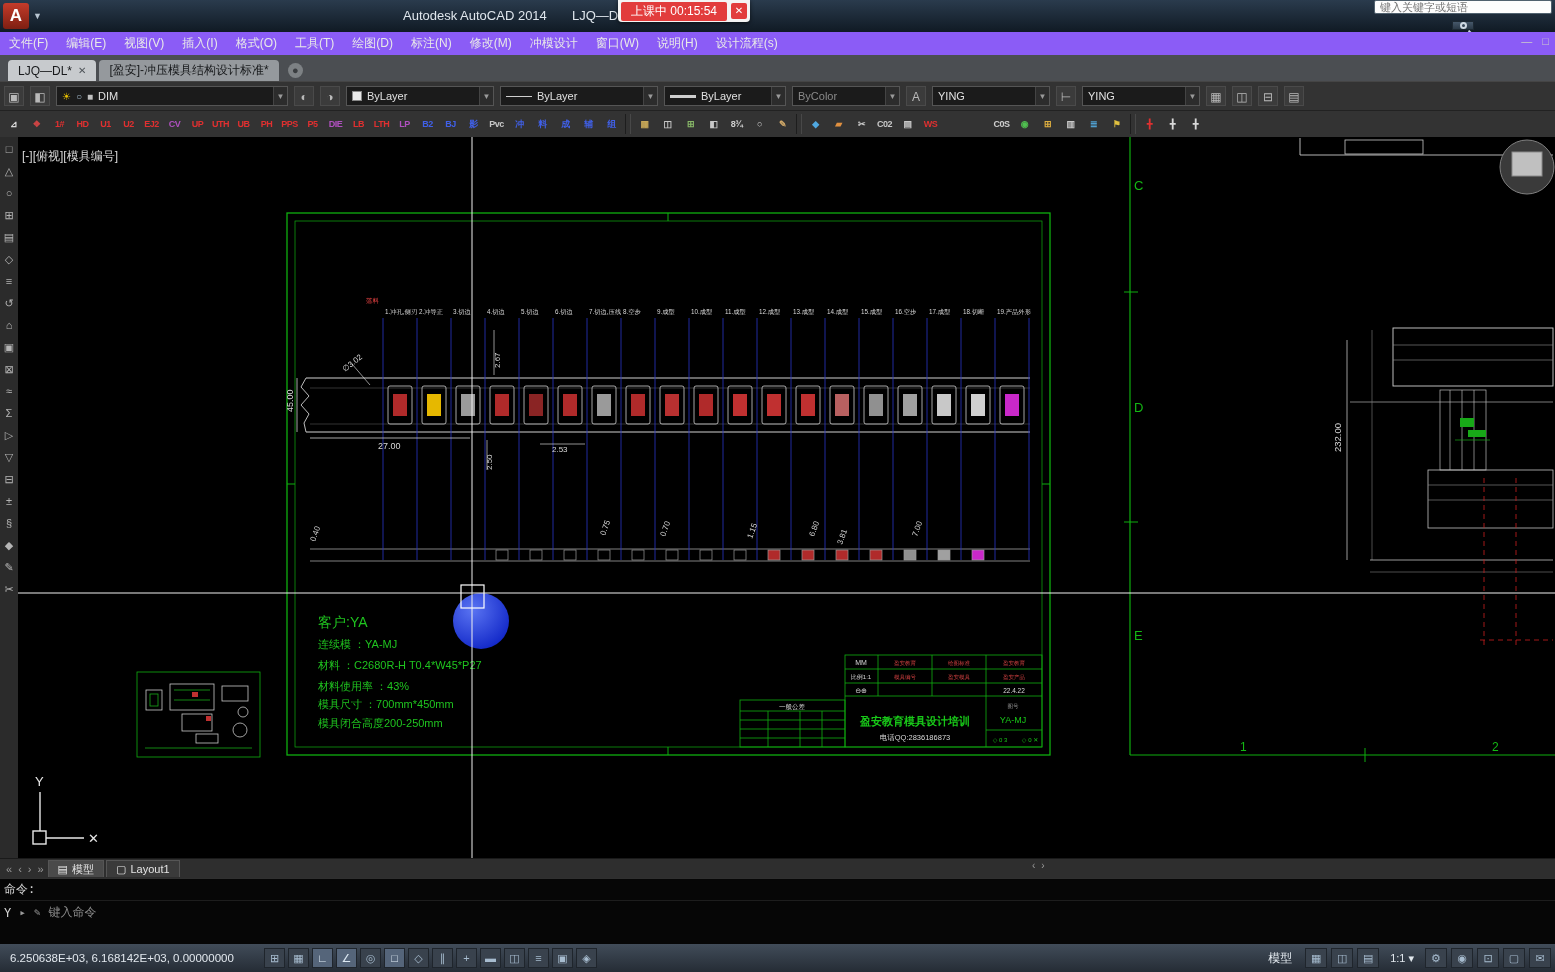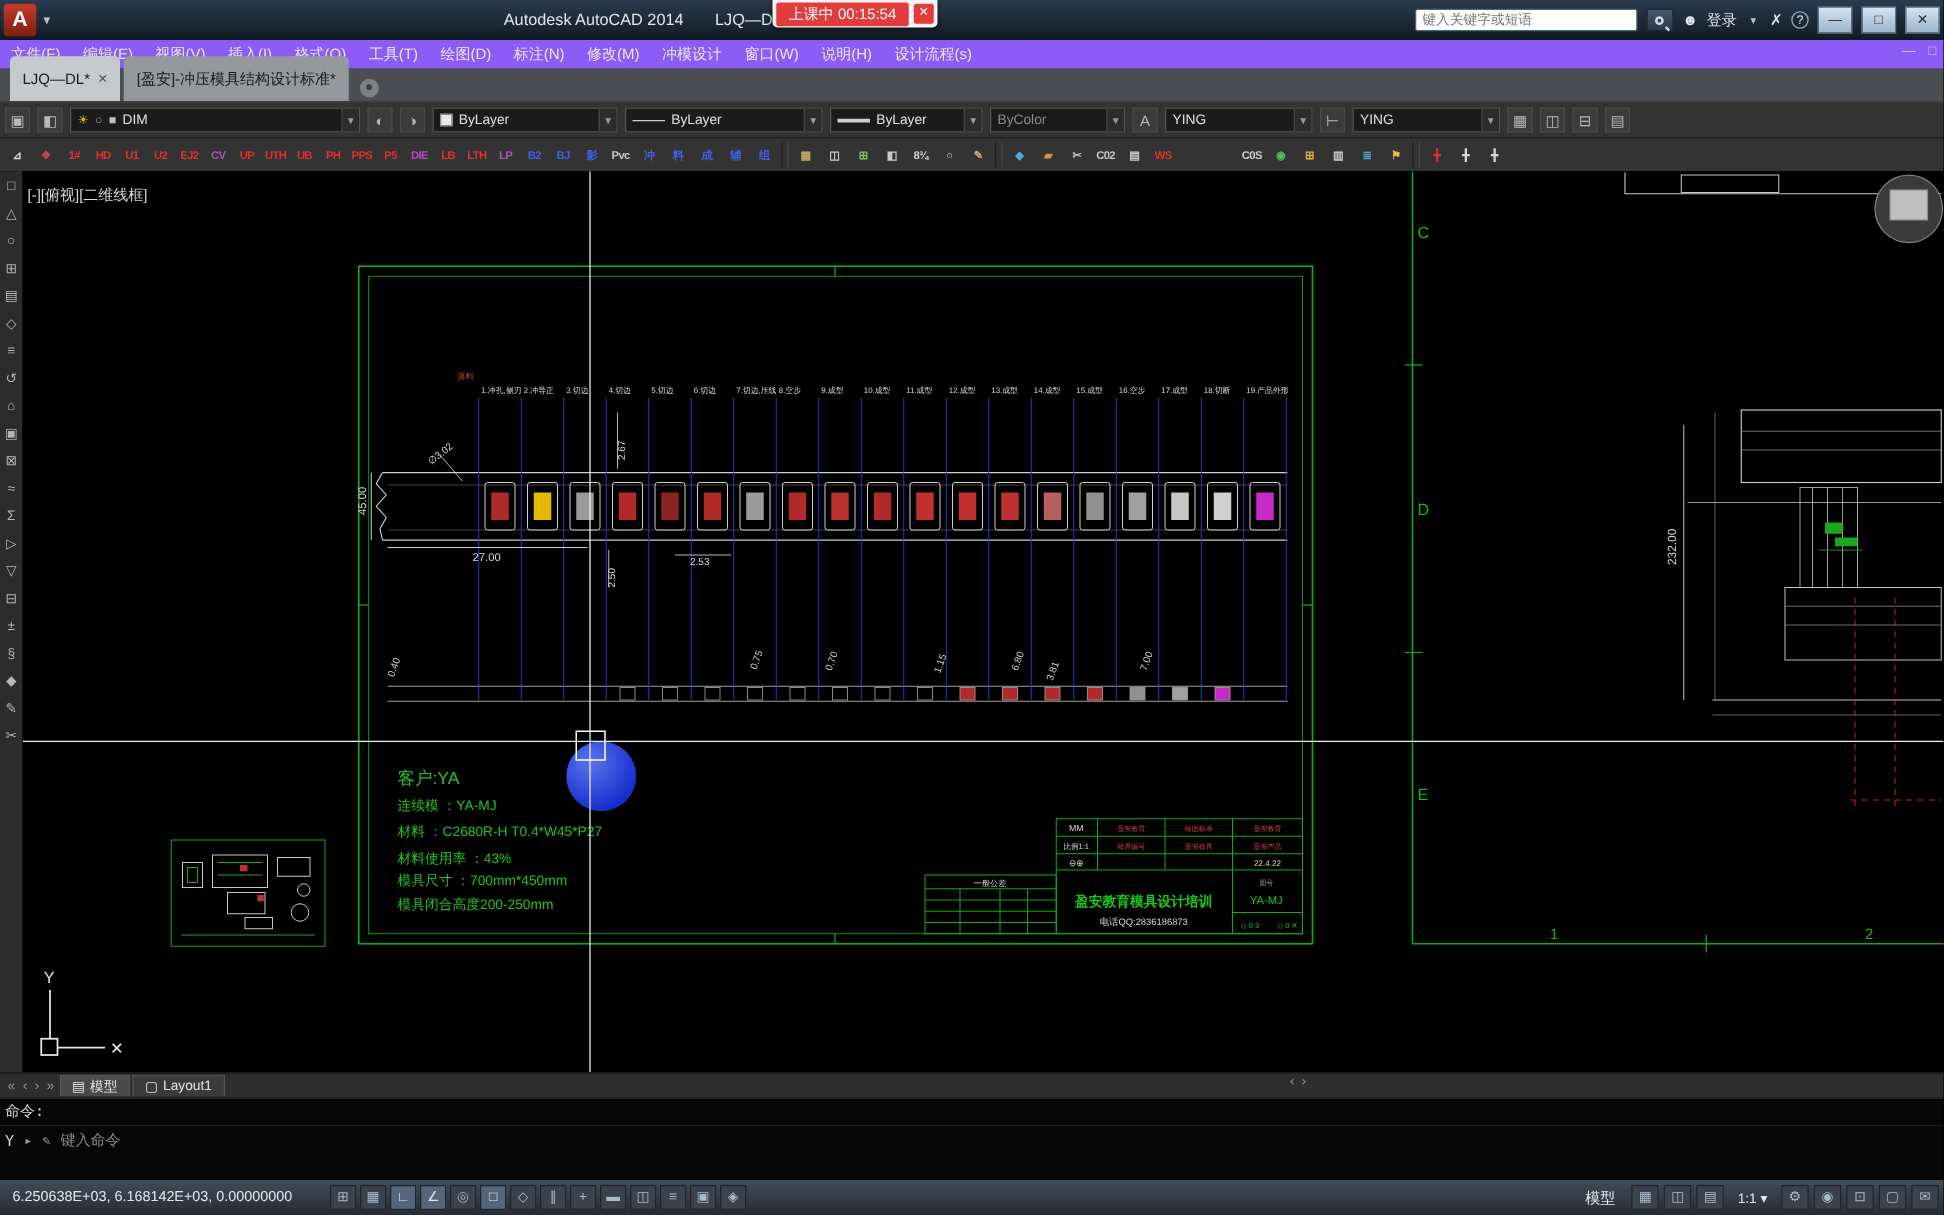--- a/index.html
+++ b/index.html
@@ -9,21 +9,21 @@
   .abs { position:absolute; }
 
   
   #titlebar { left:0; top:0; width:1555px; height:32px;
     background:linear-gradient(#2a3b4d,#101a24); display:flex; align-items:center; }
   #logo { width:26px; height:26px; margin-left:3px; background:linear-gradient(#c43b2a,#7e1f12);
     color:#fff; font-weight:bold; font-size:17px; text-align:center; line-height:26px; border-radius:3px; }
   .caret { color:#b9c6d2; font-size:9px; margin:0 4px; }
   #app-title { position:absolute; left:403px; top:8px; color:#dfe6ec; font-size:13px;text-align:right; }
   #doc-title { position:absolute; left:572px; top:8px; color:#dfe6ec; font-size:13px; }
-  #tb-right { position:absolute; right:3px; top:0; height:32px; display:flex; align-items:center; gap:7px; }
+  #tb-right { position:absolute; right:3px; top:0; height:32px; display:flex; align-items:center; gap:7px;flex-direction:column; }
   #search-box { width:178px; height:18px; background:#fdfdfd; border:1px solid #51626f; border-radius:2px;
     font-size:11px; padding:0 5px; color:#333; }
   .tb-ic { color:#dfe6ec; font-size:12px; }
   .mag-btn { width:22px; height:18px; background:linear-gradient(#46586a,#2b3947); border:1px solid #1d2832;
     display:flex; align-items:center; justify-content:center; }
   .mag-circle { width:7px; height:7px; border:2px solid #cfd9e2; border-radius:50%; position:relative; }
   .mag-circle:after { content:""; position:absolute; width:4px; height:2px; background:#cfd9e2;
     transform:rotate(45deg); left:6px; top:7px; }
   .help-circle { width:14px; height:14px; border:1px solid #9ab0c0; border-radius:50%; color:#dfe6ec;
     font-size:10px; text-align:center; line-height:13px; }
@@ -35,21 +35,21 @@
   #notif-close { background:#e23c3c; color:#fff; width:16px; height:16px; font-size:10px; text-align:center;
     line-height:16px; border-radius:2px; }
 
   
   #menubar { left:0; top:32px; width:1555px; height:23px; background:#8b5cf6; display:flex; align-items:center; }
   .menu-item { color:#e8e8e8; font-size:12px; padding:3px 9px; }
   #menu-right { position:absolute; right:6px; top:35px; color:#cccccc; font-size:11px; display:flex; gap:10px; }
 
   
   #doctabs { left:0; top:55px; width:1555px; height:26px; background:#4b4e52; display:flex; align-items:flex-end; padding-left:8px; }
-  .doc-tab { height:36px; background:#95999d; color:#17191b; font-size:12px; padding:2px 10px;
+  .doc-tab { height:21px; background:#95999d; color:#17191b; font-size:12px; padding:2px 10px;
     border-radius:4px 4px 0 0; margin-right:3px; display:flex; align-items:center; gap:6px; }
   .doc-tab.active { background:#c7cacd; }
   .tab-close { color:#50555a; font-size:10px; }
   .newtab-circle { width:15px; height:15px; border-radius:50%; background:#7d8184; margin:0 0 3px 6px;
     color:#3a3d40; font-size:11px; text-align:center; line-height:14px; }
 
   
   #propsbar { left:0; top:81px; width:1555px; height:29px; background:#333333; border-top:1px solid #454545;
     display:flex; align-items:center; gap:6px; padding-left:4px; }
   .pt-ic { width:20px; height:20px; color:#b9b9b9; font-size:12px; text-align:center; line-height:20px;
@@ -293,21 +293,21 @@
       <div class="left-ic">▽</div>
       <div class="left-ic">⊟</div>
       <div class="left-ic">±</div>
       <div class="left-ic">§</div>
       <div class="left-ic">◆</div>
       <div class="left-ic">✎</div>
       <div class="left-ic">✂</div>
     </div>
 
   <div id="canvas" class="abs">
-    <div id="viewport-label">[-][俯视][二维线框]</div>
+    <div id="viewport-label">[-][俯视][模具编号]</div>
     <svg width="1537" height="721" viewBox="18 137 1537 721" style="font-family:'Liberation Sans',sans-serif">
       <defs>
         <radialGradient id="bluegrad" cx="35%" cy="30%" r="75%">
           <stop offset="0" stop-color="#5a74f2"></stop>
             <stop offset="1" stop-color="#1228c8"></stop>
         </radialGradient>
       </defs>
 
       <g stroke="#0fae0f" fill="none">
         <rect x="287" y="213" width="763" height="542" stroke-width="1.3"></rect>

